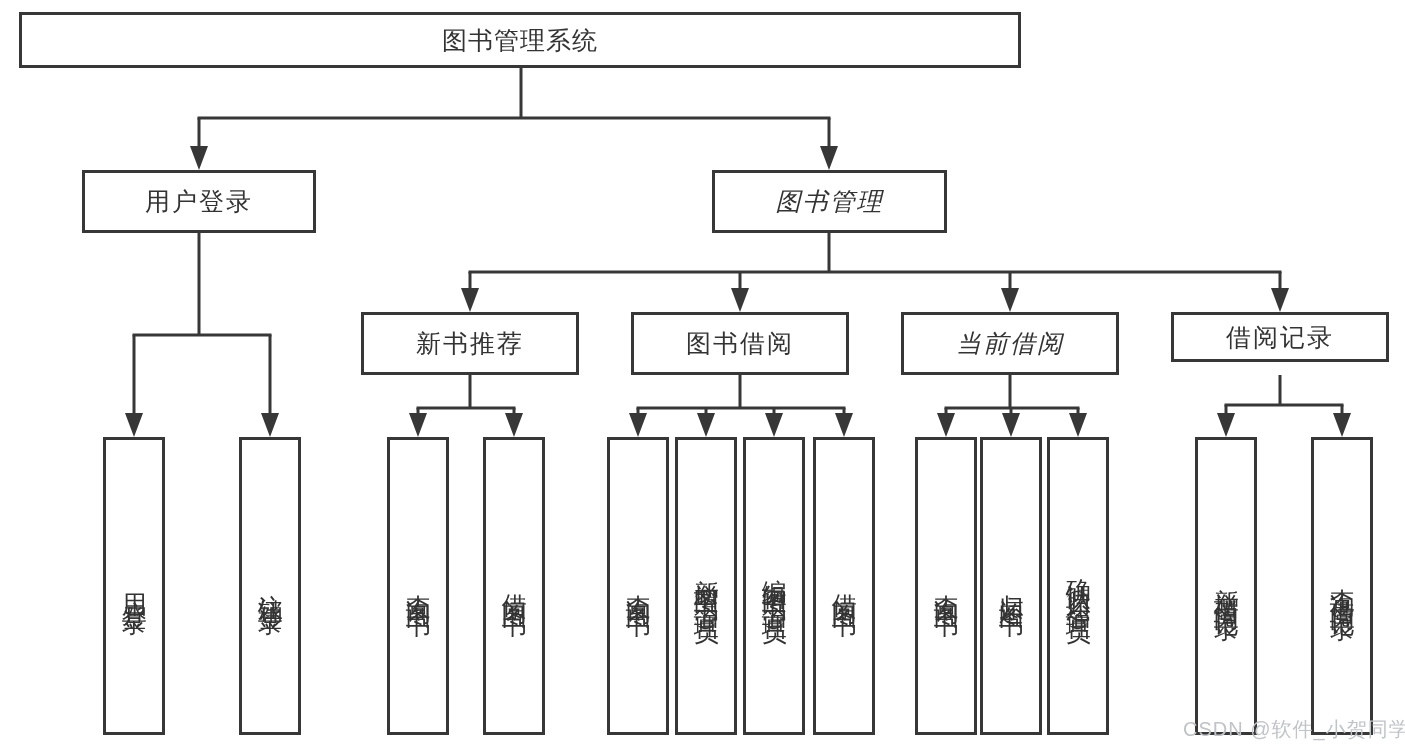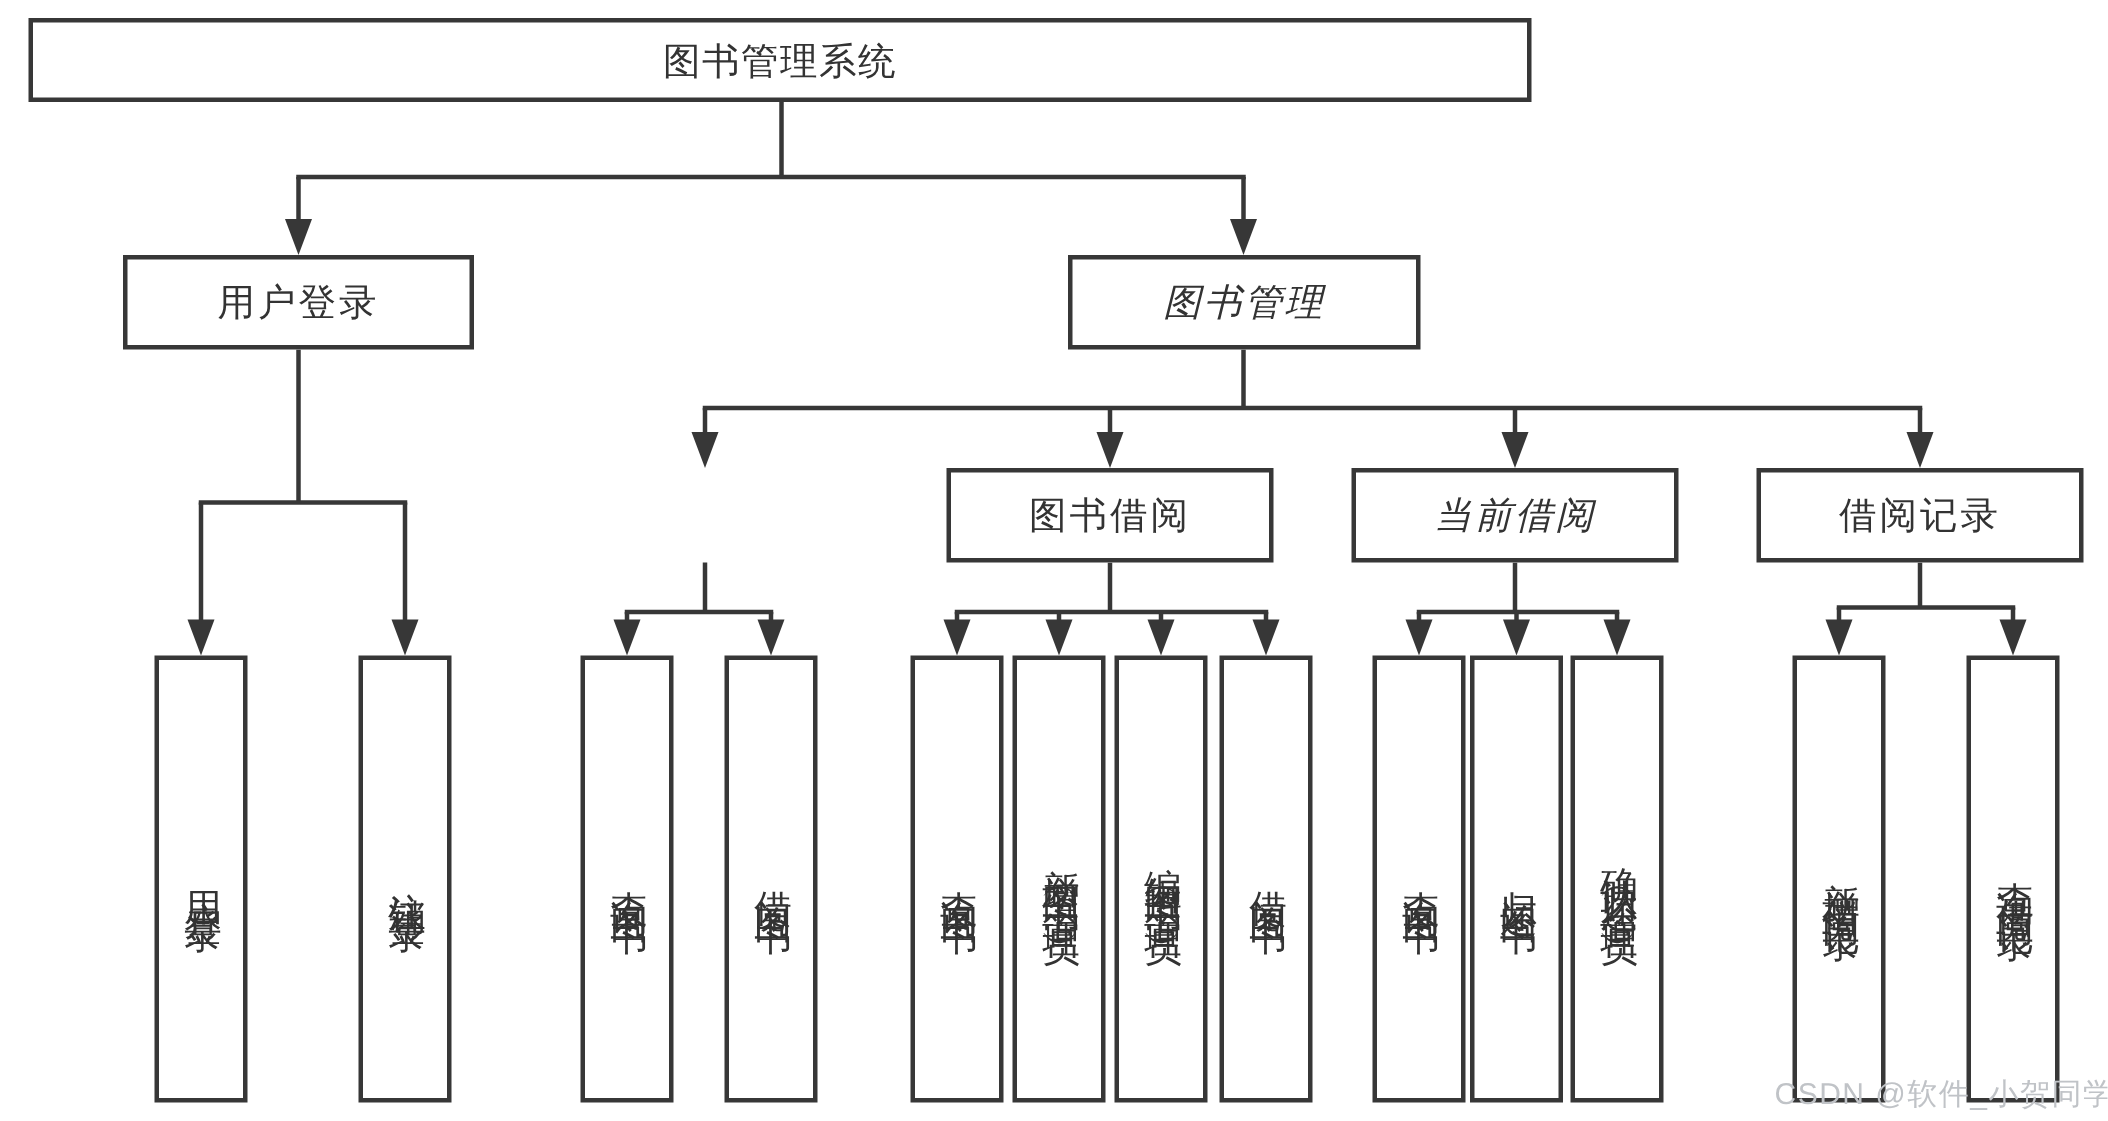--- a/index.html
+++ b/index.html
@@ -120,27 +120,30 @@
     <span>图书管理系统</span>
   </div>
 
   <div class="box" style="left:82px; top:170px; width:234px; height:63px;">
     <span>用户登录</span>
   </div>
   <div class="box" style="left:712px; top:170px; width:235px; height:63px;font-style:italic;">
     <span>图书管理</span>
   </div>
 
+  <div class="box" style="left:361px; top:312px; width:218px; height:63px;">
+    <span>新书推荐</span>
+  </div>
   <div class="box" style="left:631px; top:312px; width:218px; height:63px;">
     <span>图书借阅</span>
   </div>
   <div class="box" style="left:901px; top:312px; width:218px; height:63px;font-style:italic;">
     <span>当前借阅</span>
   </div>
-  <div class="box" style="left:1171px; top:312px; width:218px; height:63px;justify-content:center;">
+  <div class="box" style="left:1171px; top:312px; width:218px; height:50px;justify-content:center;">
     <span>借阅记录</span>
   </div>
 
   <div class="box leaf" style="left:103px; top:437px; width:62px; height:298px;">
     <span class="v">用户登录</span>
   </div>
   <div class="box leaf" style="left:239px; top:437px; width:62px; height:298px;">
     <span class="v">注销登录</span>
   </div>
 

